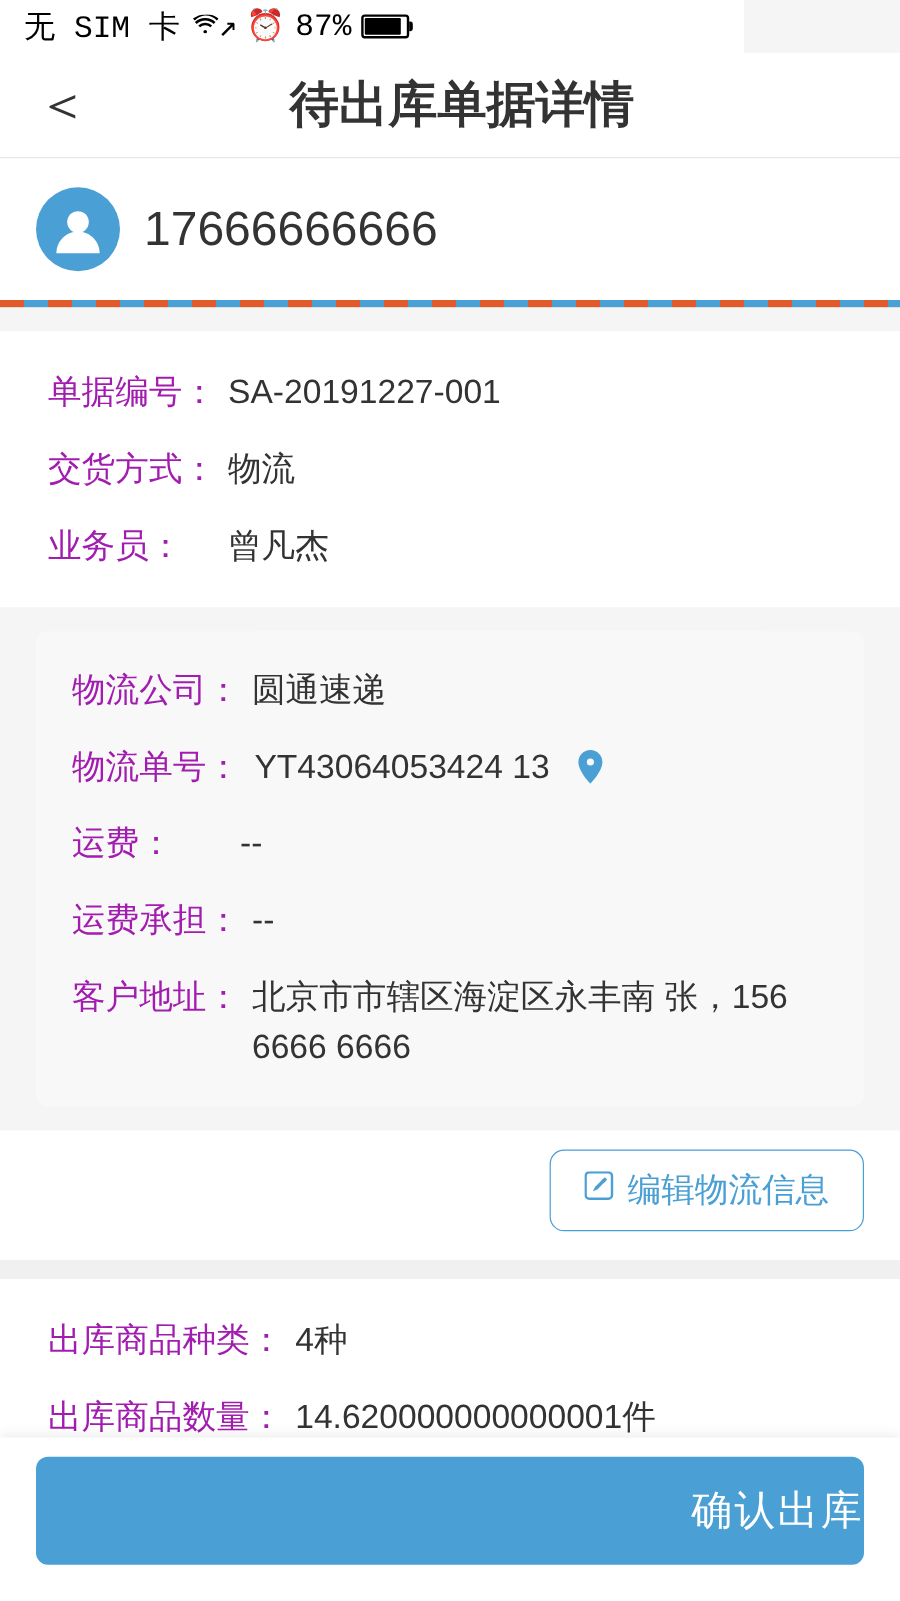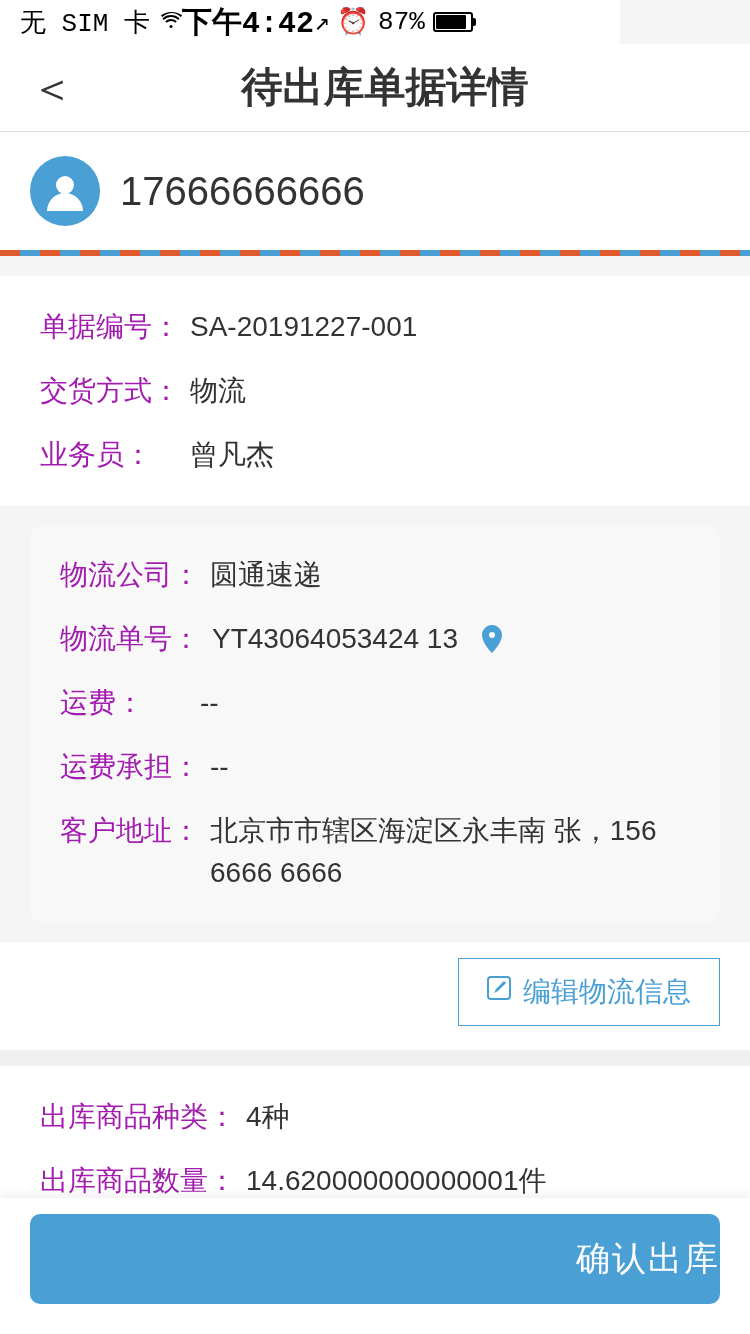--- a/index.html
+++ b/index.html
@@ -190,21 +190,21 @@
     
     .edit-logistics-btn {
       display: flex;
       align-items: center;
       justify-content: flex-end;
       padding: 16px 30px 24px;
       background: #fff;
     }
     .btn-edit {
       border: 1.5px solid #4a9fd4;
-      border-radius: 0;
+      border-radius: 12px;
       padding: 14px 28px;
       color: #4a9fd4;
       font-size: 28px;
       display: flex;
       align-items: center;
       gap: 10px;
       cursor: pointer;
       background: #fff;
     }
 
@@ -278,21 +278,20 @@
     <span>无 SIM 卡</span>
     <span class="wifi-icon">
       <svg width="22" height="16" viewBox="0 0 22 16" fill="none">
         <path d="M11 13a1.5 1.5 0 1 1 0 3 1.5 1.5 0 0 1 0-3z" fill="#000"></path>
         <path d="M11 9c1.7 0 3.2.7 4.3 1.8l1.5-1.5A8.4 8.4 0 0 0 11 7a8.4 8.4 0 0 0-5.8 2.3l1.5 1.5A6.2 6.2 0 0 1 11 9z" fill="#000"></path>
         <path d="M11 5c2.8 0 5.3 1.1 7.1 2.9l1.5-1.5A12.4 12.4 0 0 0 11 3 12.4 12.4 0 0 0 2.4 6.4l1.5 1.5A10.2 10.2 0 0 1 11 5z" fill="#000"></path>
         <path d="M11 1c3.8 0 7.2 1.5 9.7 4l1.5-1.5A17 17 0 0 0 11 0 17 17 0 0 0 .8 3.5l1.5 1.5A14.9 14.9 0 0 1 11 1z" fill="#000"></path>
       </svg>
     </span>
   </div>
-  <div class="status-center">下午4:42</div>
   <div class="status-right">
     <span>↗</span>
     <span>⏰</span>
     <span>87%</span>
     <div class="battery-box">
       <div class="battery-fill"></div>
       <div class="battery-tip"></div>
     </div>
   </div>
 </div>

